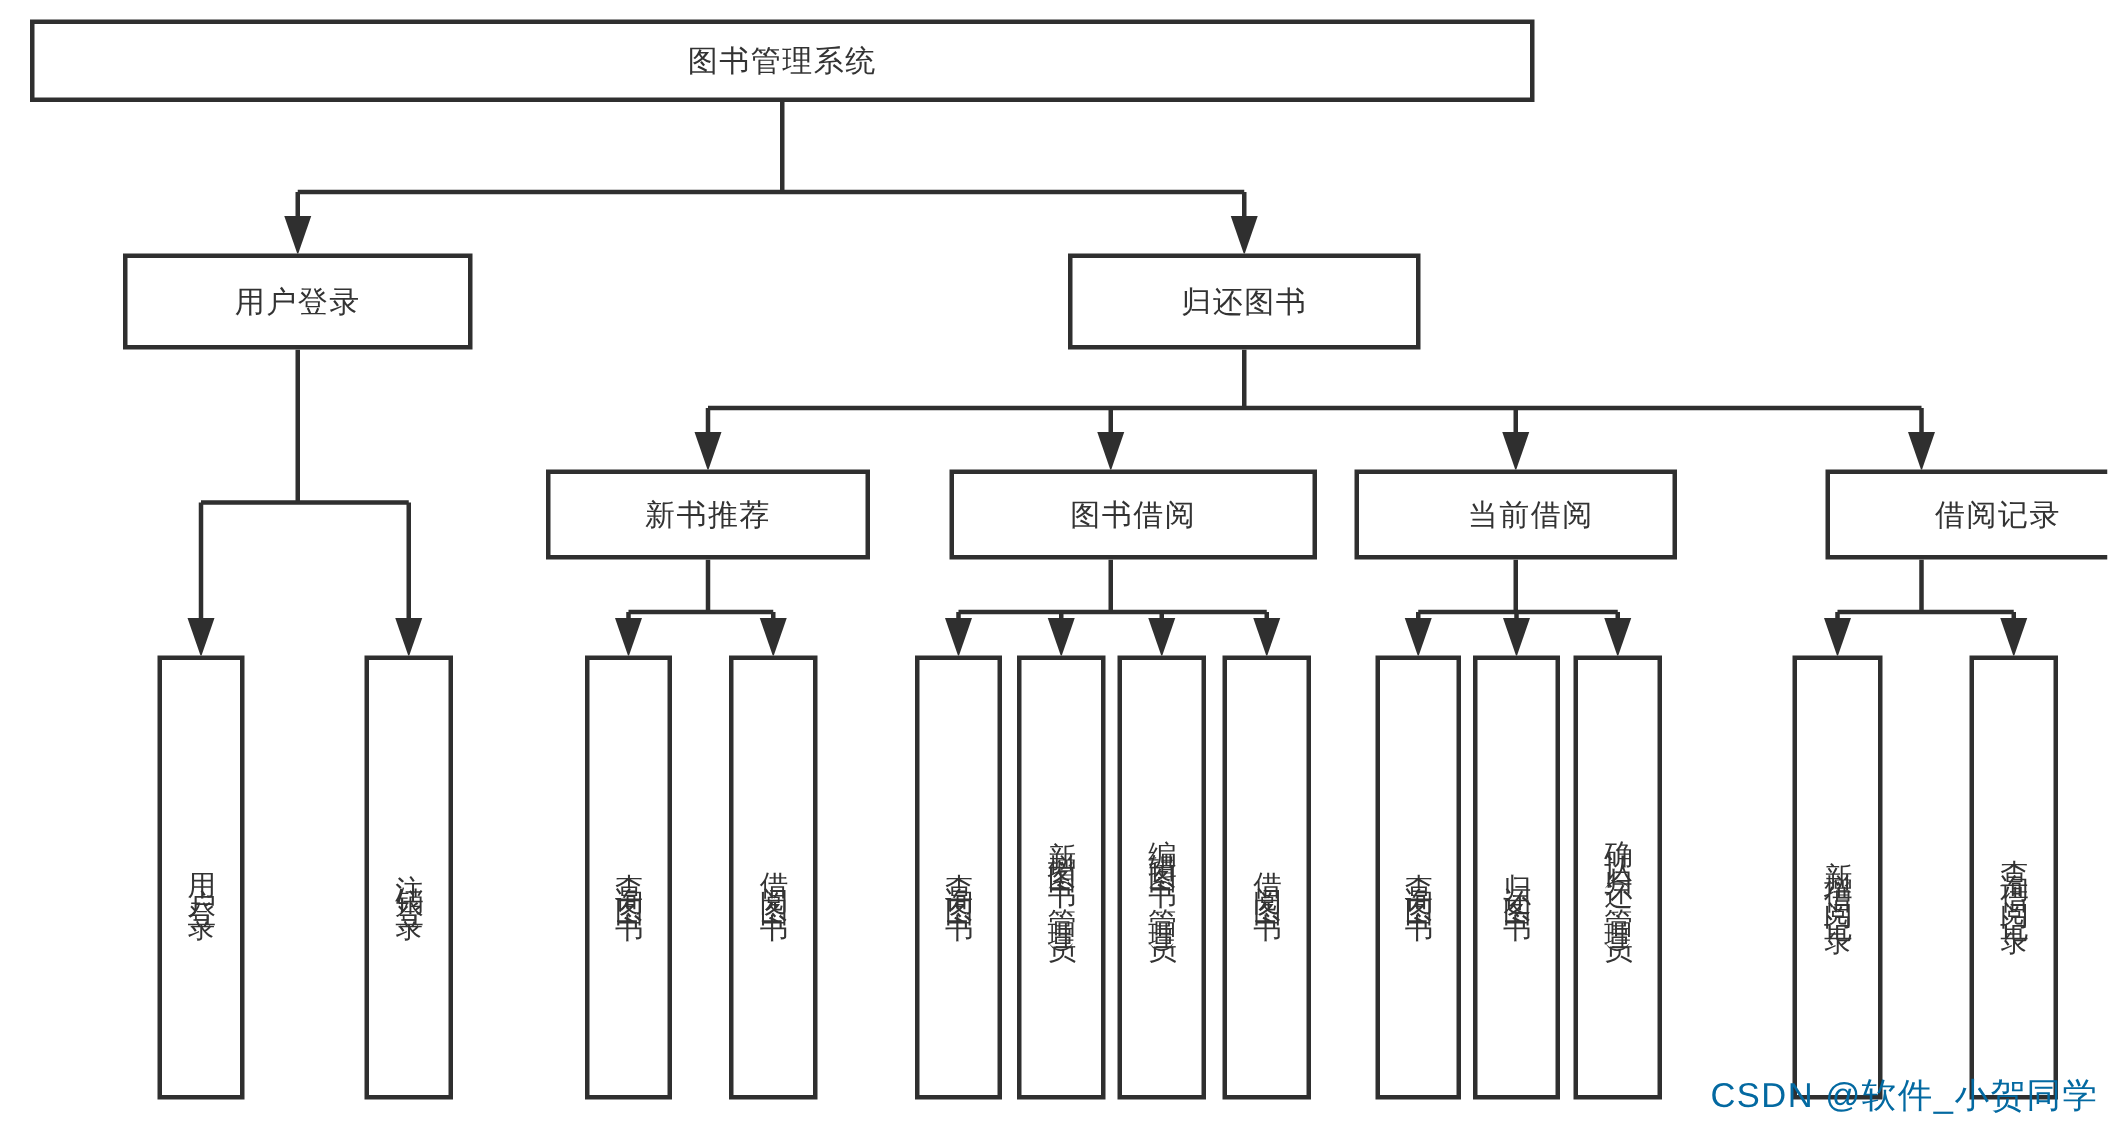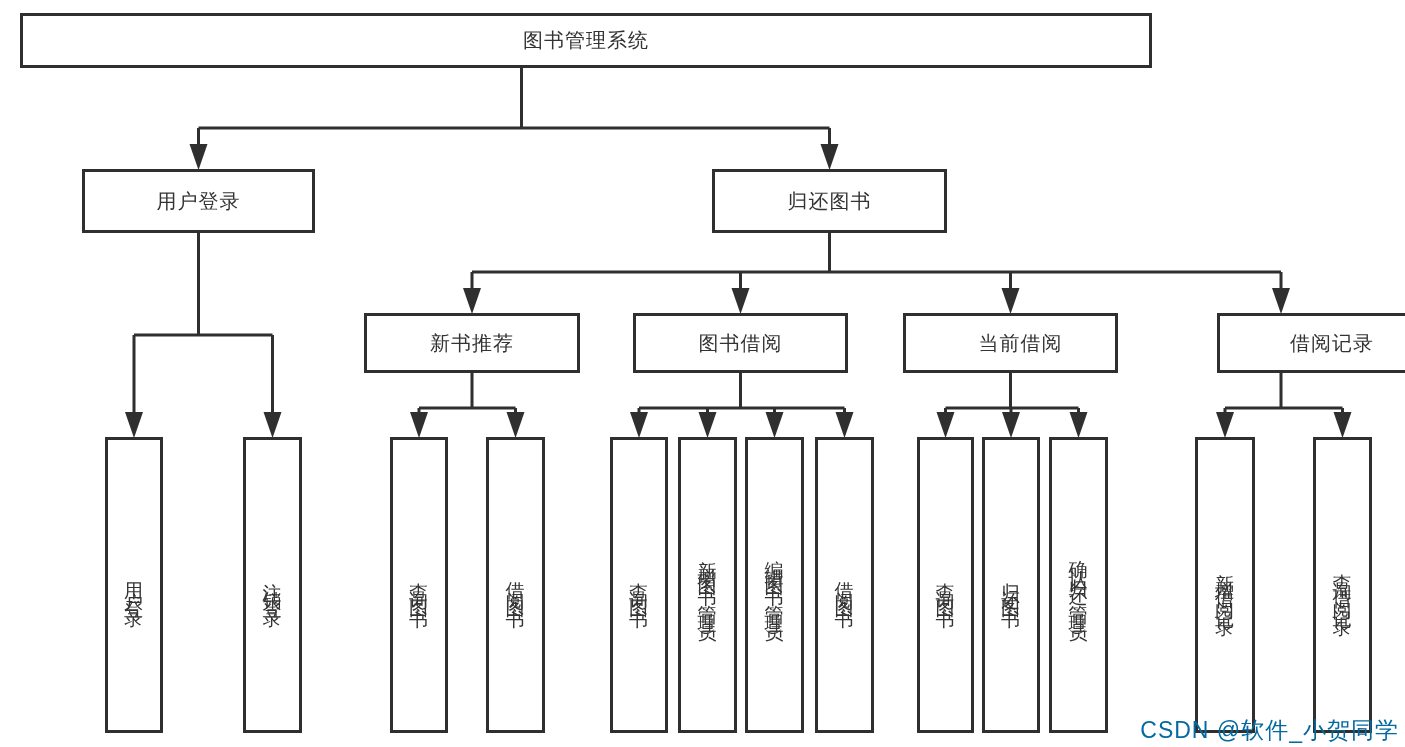--- a/index.html
+++ b/index.html
@@ -81,35 +81,35 @@
       <polygon points="765.5,412 783.5,412 774.5,438"></polygon>
       <polygon points="835.5,412 853.5,412 844.5,438"></polygon>
       <polygon points="936.5,412 954.5,412 945.5,438"></polygon>
       <polygon points="1002,412 1020,412 1011,438"></polygon>
       <polygon points="1069.5,412 1087.5,412 1078.5,438"></polygon>
       <polygon points="1216,412 1234,412 1225,438"></polygon>
       <polygon points="1333.5,412 1351.5,412 1342.5,438"></polygon>
     </g>
   </svg>
 
-  <div class="box hbox root" style="left:20px;top:13px;width:1132px;height:55px;">
+  <div class="box hbox root" style="left:20px;top:13px;width:1003px;height:55px;">
     <span>图书管理系统</span>
   </div>
 
   <div class="box hbox" style="left:82px;top:169px;width:233px;height:64px;">
     <span>用户登录</span>
   </div>
   <div class="box hbox" style="left:712px;top:169px;width:235px;height:64px;">
     <span>归还图书</span>
   </div>
 
   <div class="box hbox" style="left:364px;top:313px;width:216px;height:60px;">
     <span>新书推荐</span>
   </div>
-  <div class="box hbox" style="left:633px;top:313px;width:215px;height:60px;">
+  <div class="box hbox" style="left:633px;top:313px;width:245px;height:60px;">
     <span>图书借阅</span>
   </div>
   <div class="box hbox" style="left:903px;top:313px;width:215px;height:60px;padding-left:20px;">
     <span>当前借阅</span>
   </div>
   <div class="box hbox" style="left:1217px;top:313px;width:216px;height:60px;padding-left:14px;">
     <span>借阅记录</span>
   </div>
 
   <div class="box vbox" style="left:105px;top:437px;width:58px;height:296px;">

